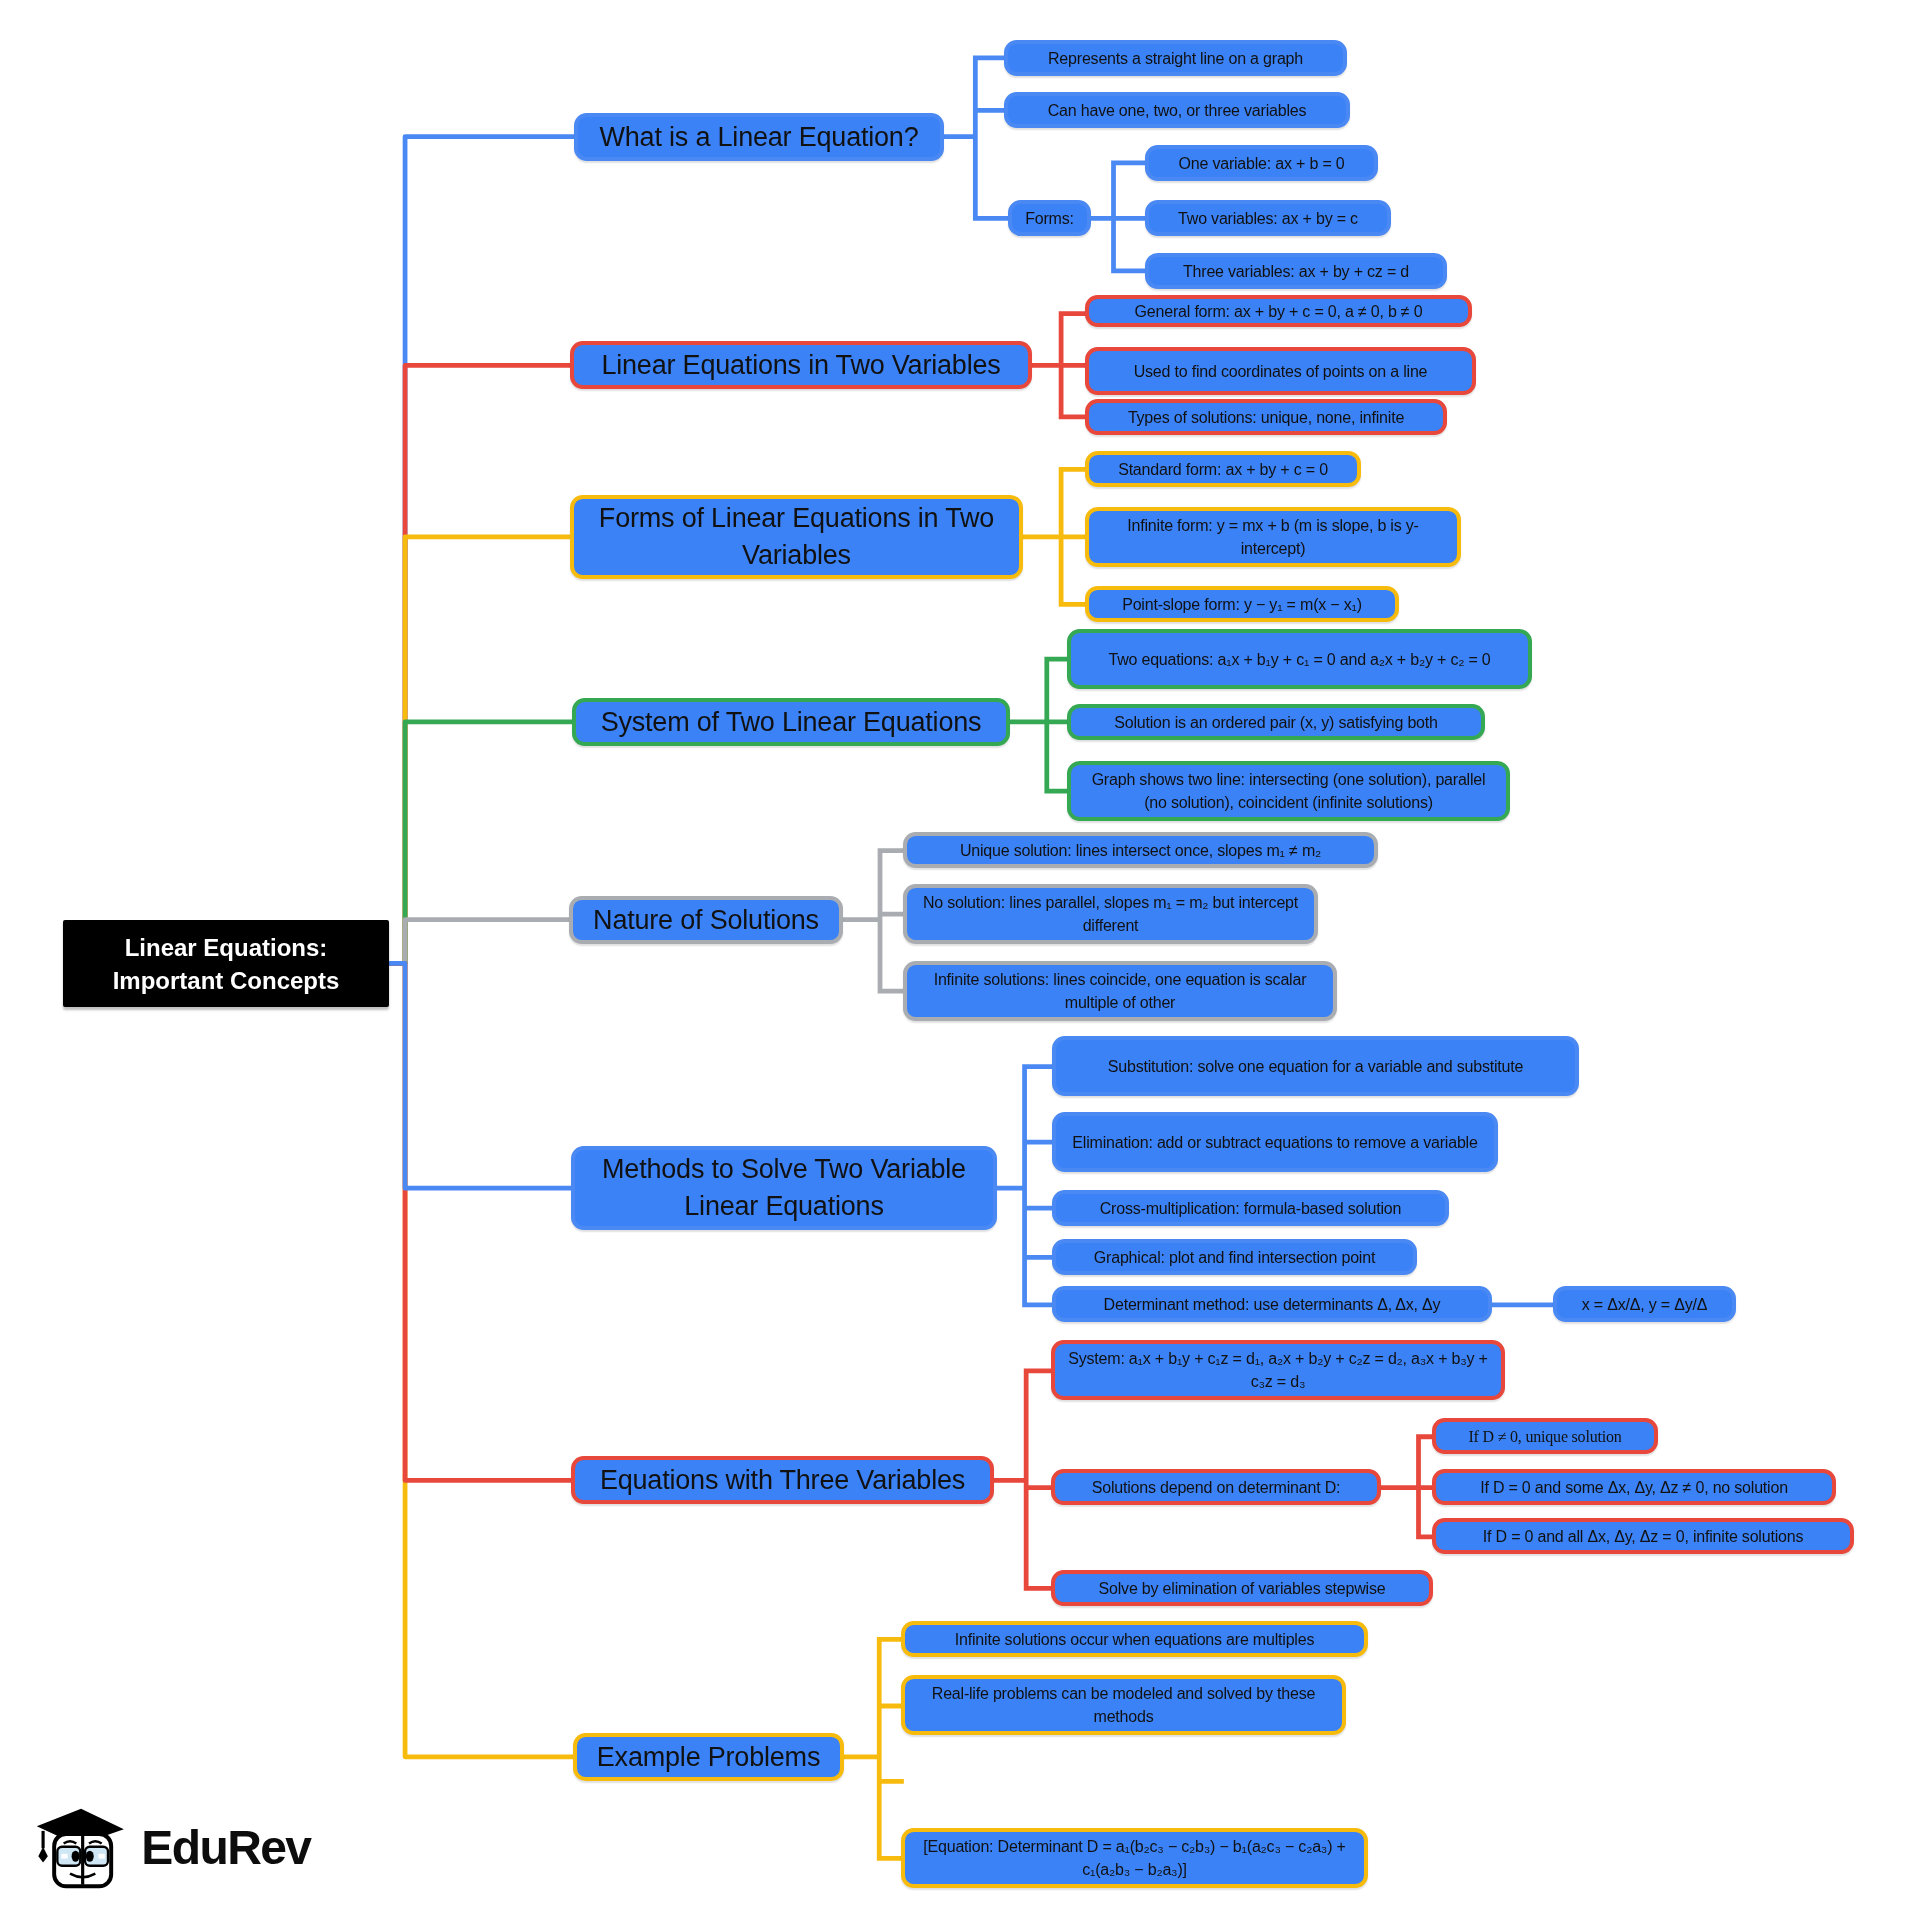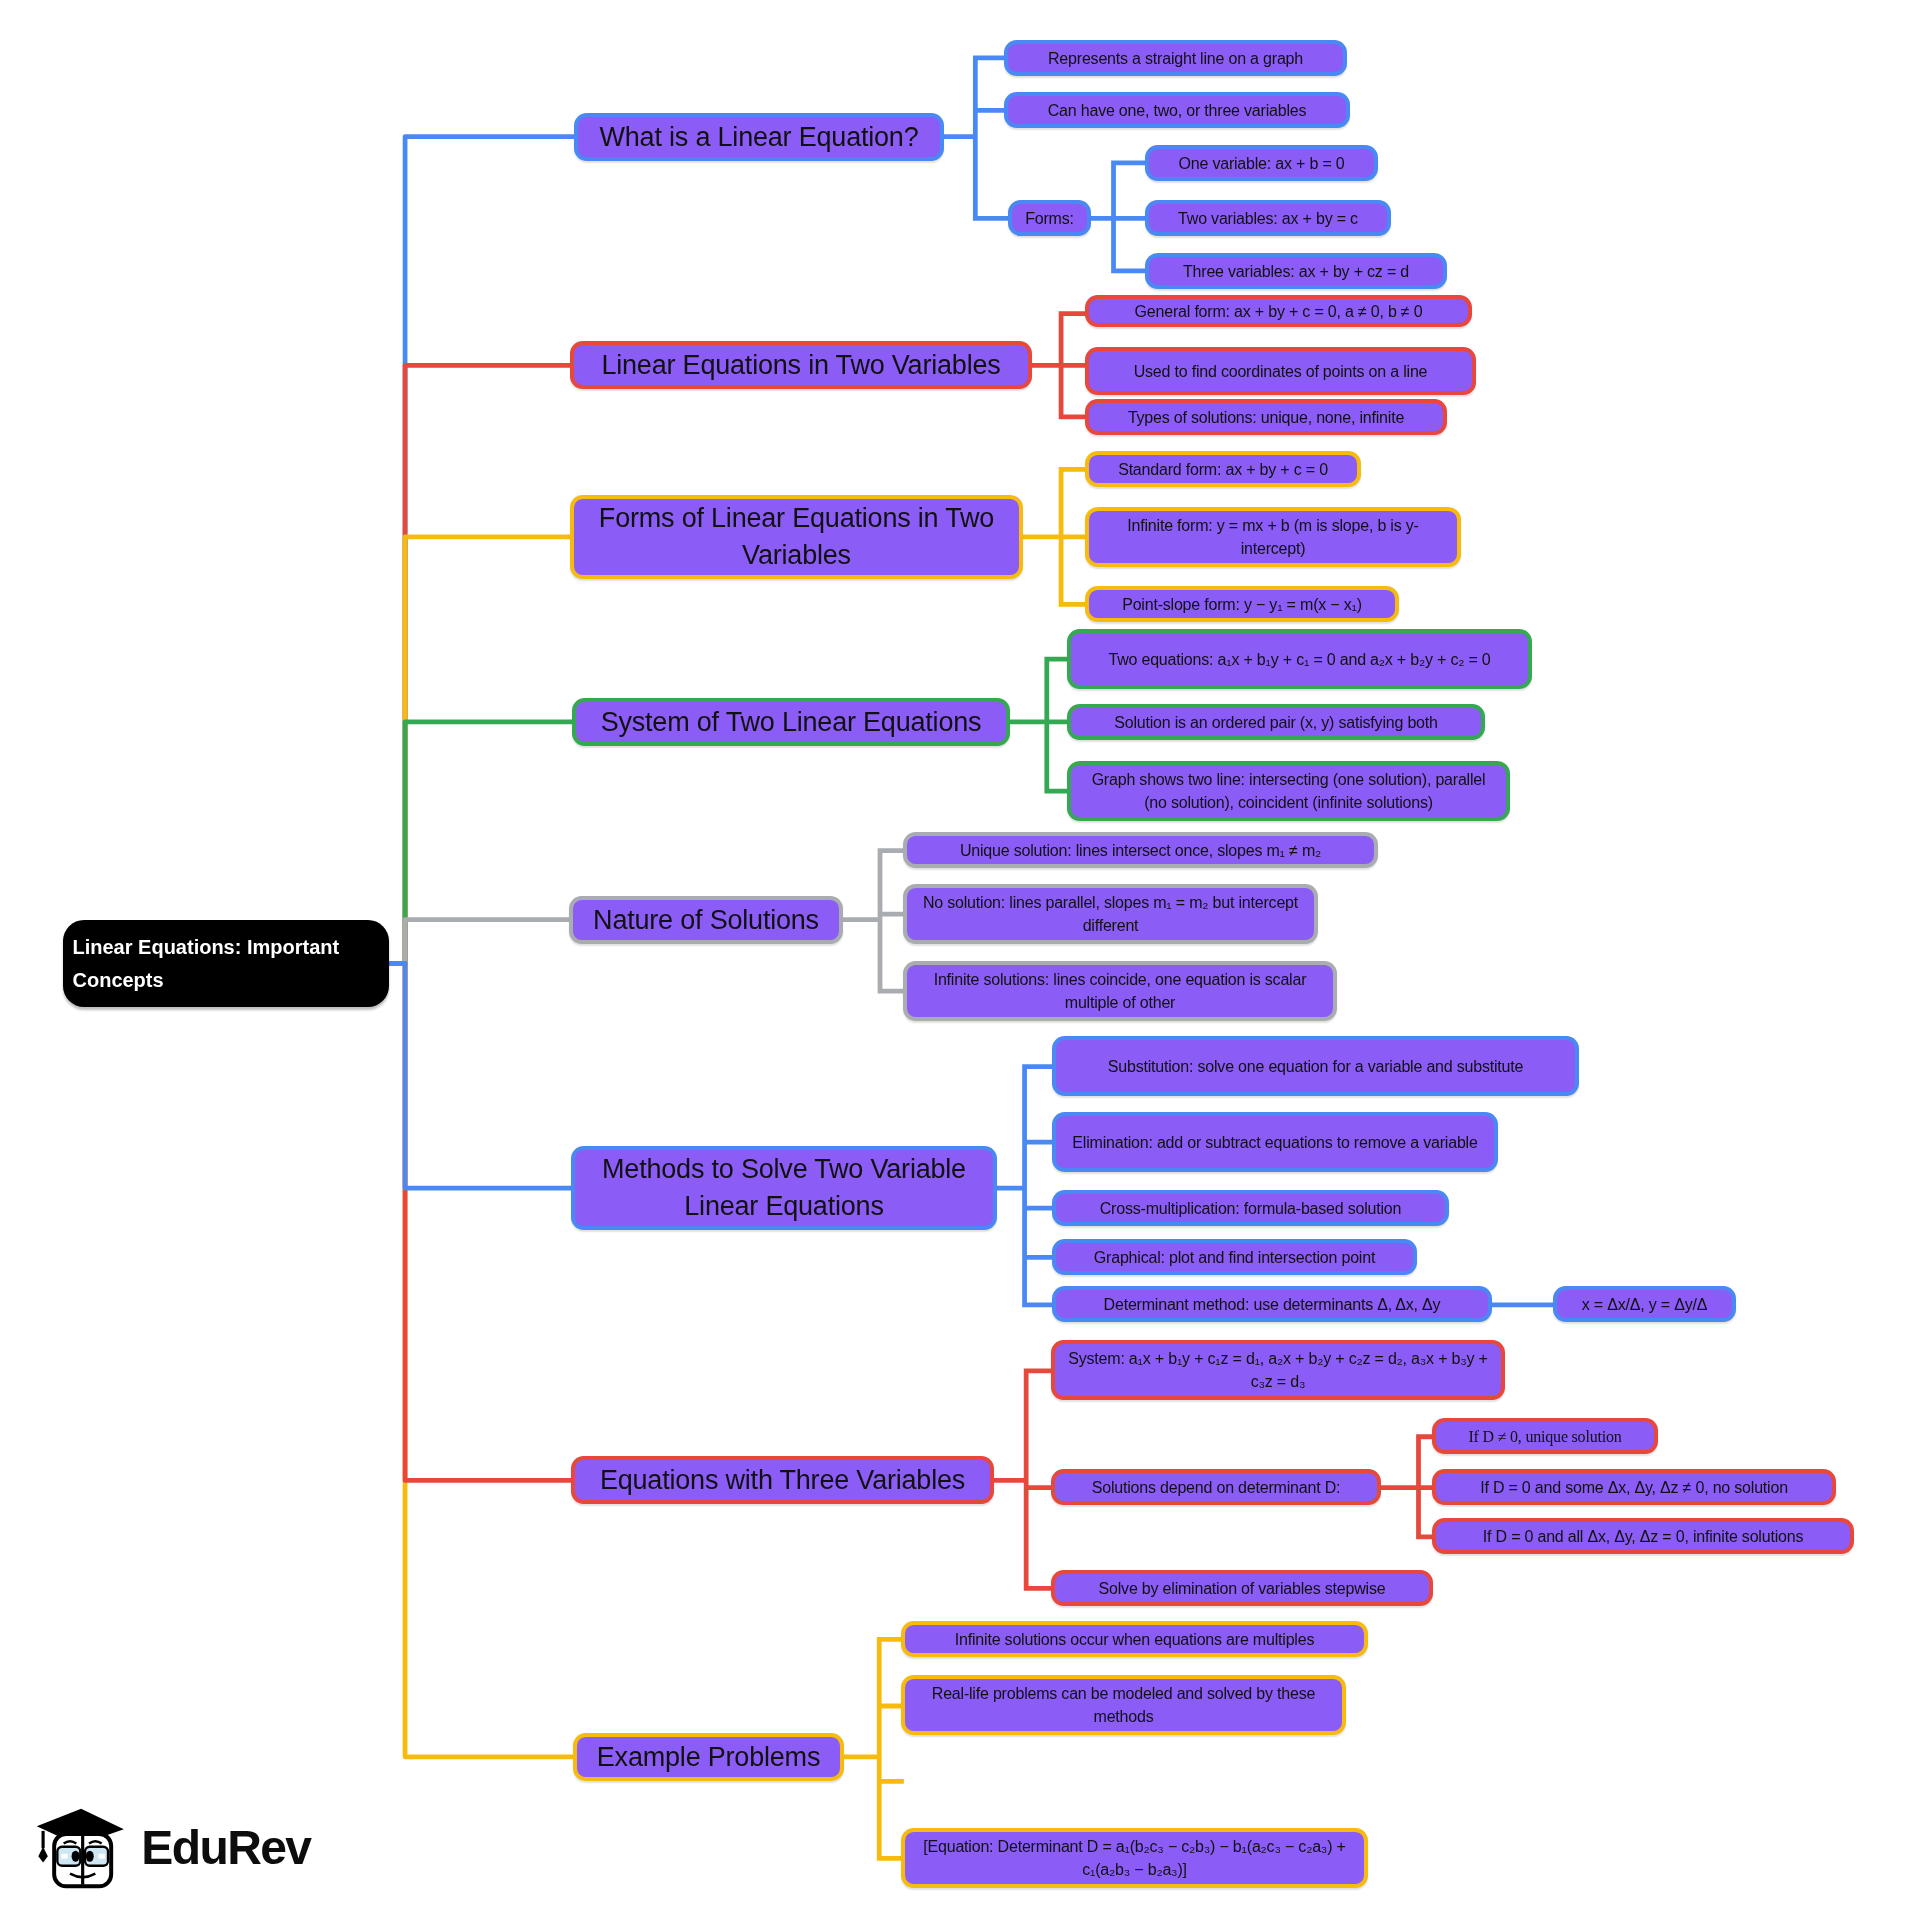--- a/index.html
+++ b/index.html
@@ -9,38 +9,38 @@
     overflow:hidden;
   }
   #canvas{position:absolute;inset:0;width:1930px;height:1926px;}
   #edges{position:absolute;left:0;top:0;width:1930px;height:1926px;z-index:1;}
   #edges path{fill:none;stroke-width:6;stroke-linejoin:round;stroke-linecap:square;}
   .s-blue{stroke:var(--blue);}  .s-red{stroke:var(--red);}
   .s-yellow{stroke:var(--yellow);} .s-green{stroke:var(--green);}
   .s-gray{stroke:var(--gray);}
 
   .node{
-    position:absolute;z-index:2;box-sizing:border-box;background:#8b5cf6;
+    position:absolute;z-index:2;box-sizing:border-box;background:#3b82f6;
     border:4px solid #000;border-radius:12.7px;
     display:flex;align-items:center;justify-content:center;
     text-align:center;letter-spacing:-0.2px;
     box-shadow:0 1.6px 1.6px rgba(0,0,0,0.12);
   }
   .child{font-size:16px;line-height:23px;padding:1.6px 8px;}
   .header{font-size:27px;line-height:37px;padding:1.6px 11px;}
   .c-blue{border-color:var(--blue);}   .c-red{border-color:var(--red);}
   .c-yellow{border-color:var(--yellow);} .c-green{border-color:var(--green);}
   .c-gray{border-color:var(--gray);}
 
   .root-node{
     position:absolute;z-index:3;box-sizing:border-box;
     background:var(--root_bg);color:var(--root_text);
-    border:none;border-radius:21px;
-    display:flex;align-items:center;justify-content:center;text-align:left;
-    font-weight:bold;font-size:20px;line-height:33px;padding:6.4px 9.5px;
+    border:none;border-radius:2px;
+    display:flex;align-items:center;justify-content:center;text-align:center;
+    font-weight:bold;font-size:24px;line-height:33px;padding:6.4px 9.5px;
     box-shadow:0 2.4px 2.4px rgba(0,0,0,0.25);
   }
 
   #logo{position:absolute;left:32px;top:1801px;height:92px;z-index:2;
     display:flex;align-items:center;gap:14.3px;}
   #logo svg{display:block;}
   .wordmark{font-weight:bold;font-size:48px;letter-spacing:-1.6px;color:#0d0d0d;}
 </style>
 </head>
 <body>

